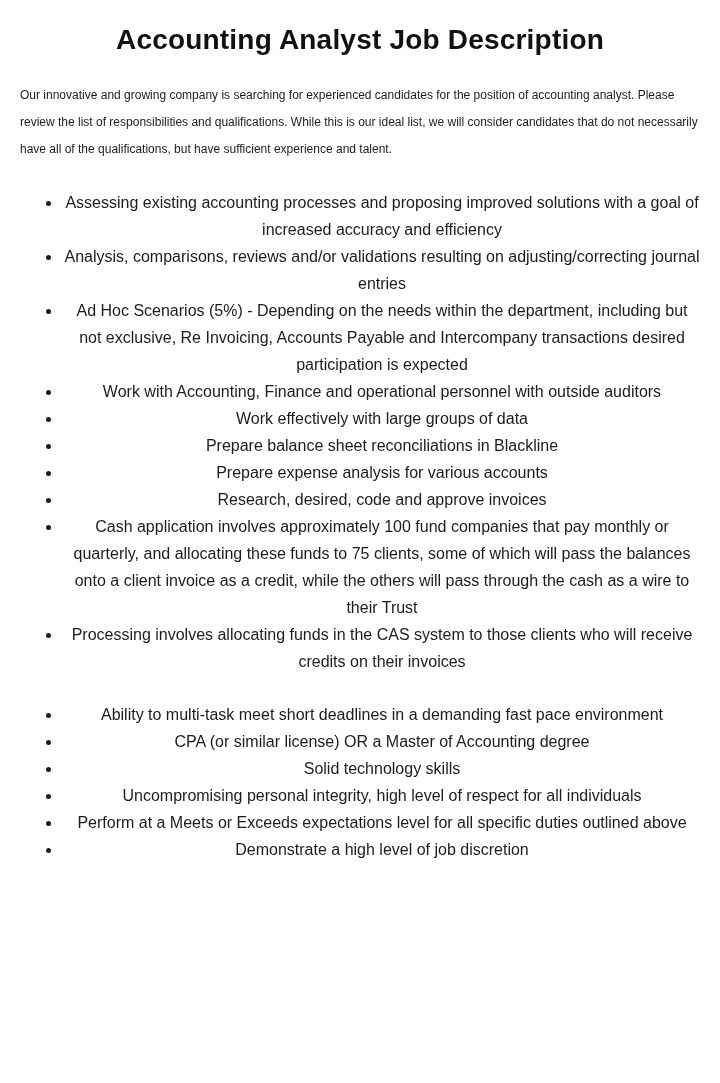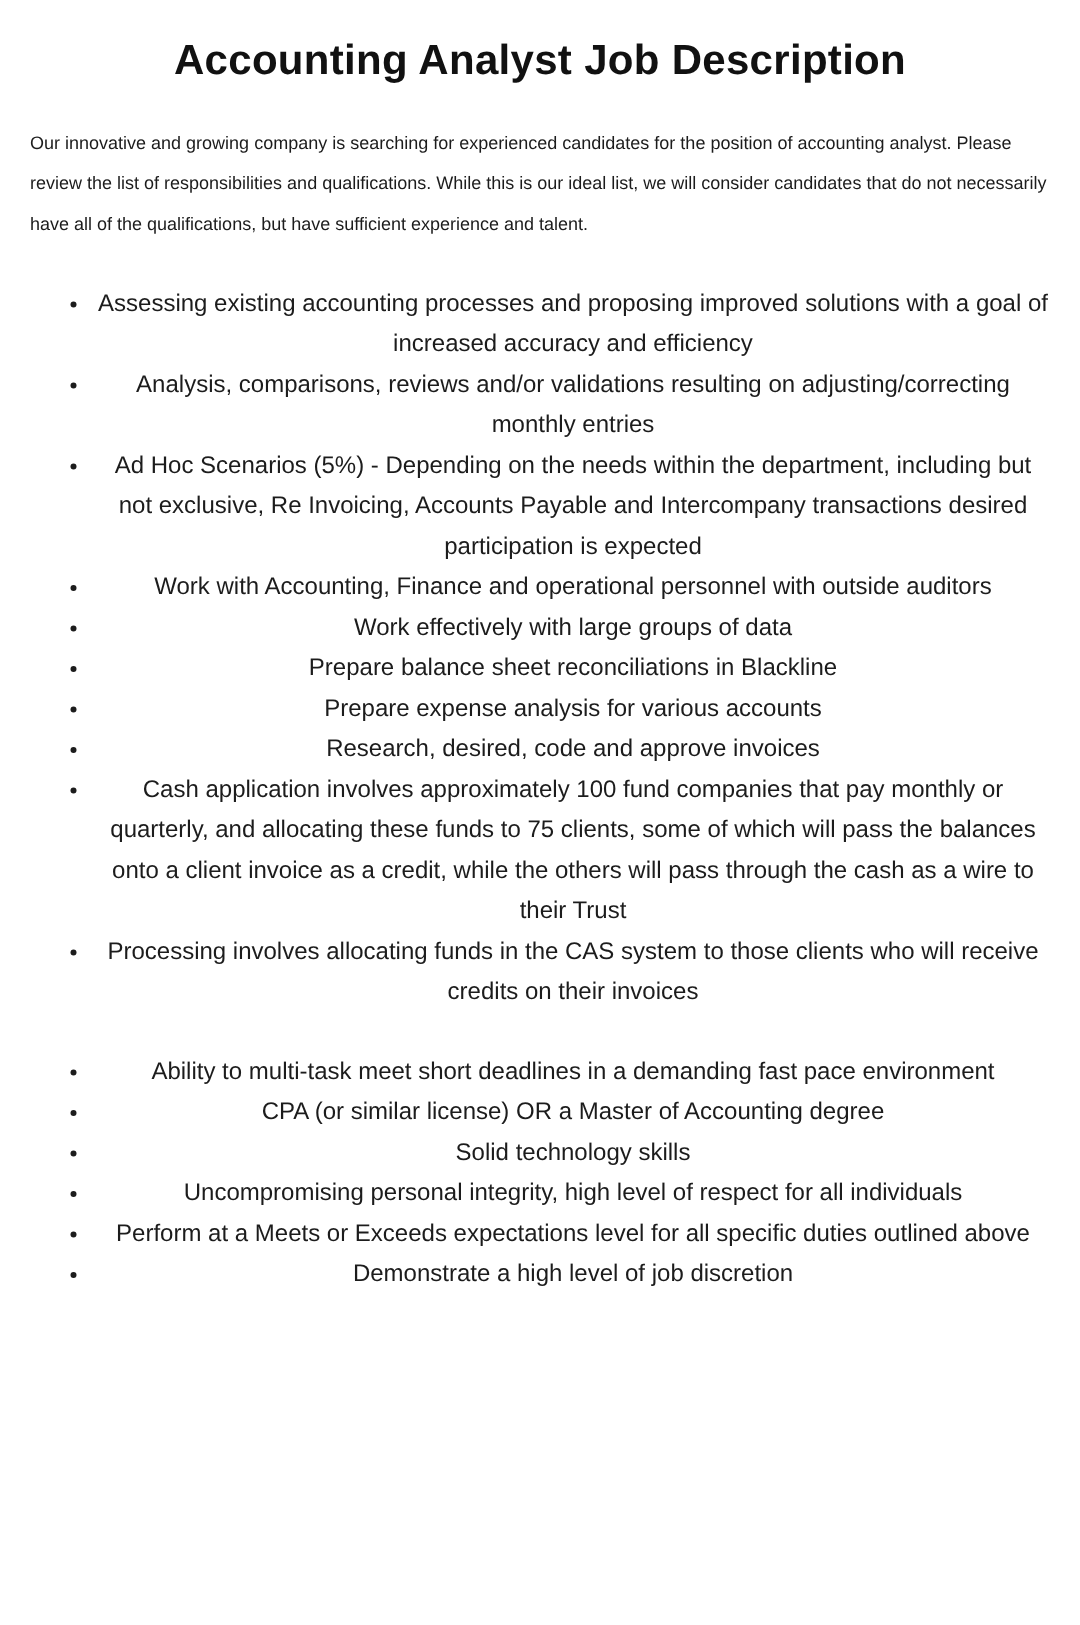--- a/index.html
+++ b/index.html
@@ -69,21 +69,21 @@
 
 <div class="page">
 
   <h1 class="page-title">Accounting Analyst Job Description</h1>
 
   <p class="intro">Our innovative and growing company is searching for experienced candidates for the position of accounting analyst. Please review the list of responsibilities and qualifications. While this is our ideal list, we will consider candidates that do not necessarily have all of the qualifications, but have sufficient experience and talent.</p>
 
 
   <ul class="bullet-list">
     <li>Assessing existing accounting processes and proposing improved solutions with a goal of increased accuracy and efficiency</li>
-    <li>Analysis, comparisons, reviews and/or validations resulting on adjusting/correcting monthly entries</li>
+    <li>Analysis, comparisons, reviews and/or validations resulting on adjusting/correcting journal entries</li>
     <li>Ad Hoc Scenarios (5%) - Depending on the needs within the department, including but not exclusive, Re Invoicing, Accounts Payable and Intercompany transactions desired participation is expected</li>
     <li>Work with Accounting, Finance and operational personnel with outside auditors</li>
     <li>Work effectively with large groups of data</li>
     <li>Prepare balance sheet reconciliations in Blackline</li>
     <li>Prepare expense analysis for various accounts</li>
     <li>Research, desired, code and approve invoices</li>
     <li>Cash application involves approximately 100 fund companies that pay monthly or quarterly, and allocating these funds to 75 clients, some of which will pass the balances onto a client invoice as a credit, while the others will pass through the cash as a wire to their Trust</li>
     <li>Processing involves allocating funds in the CAS system to those clients who will receive credits on their invoices</li>
   </ul>
 

